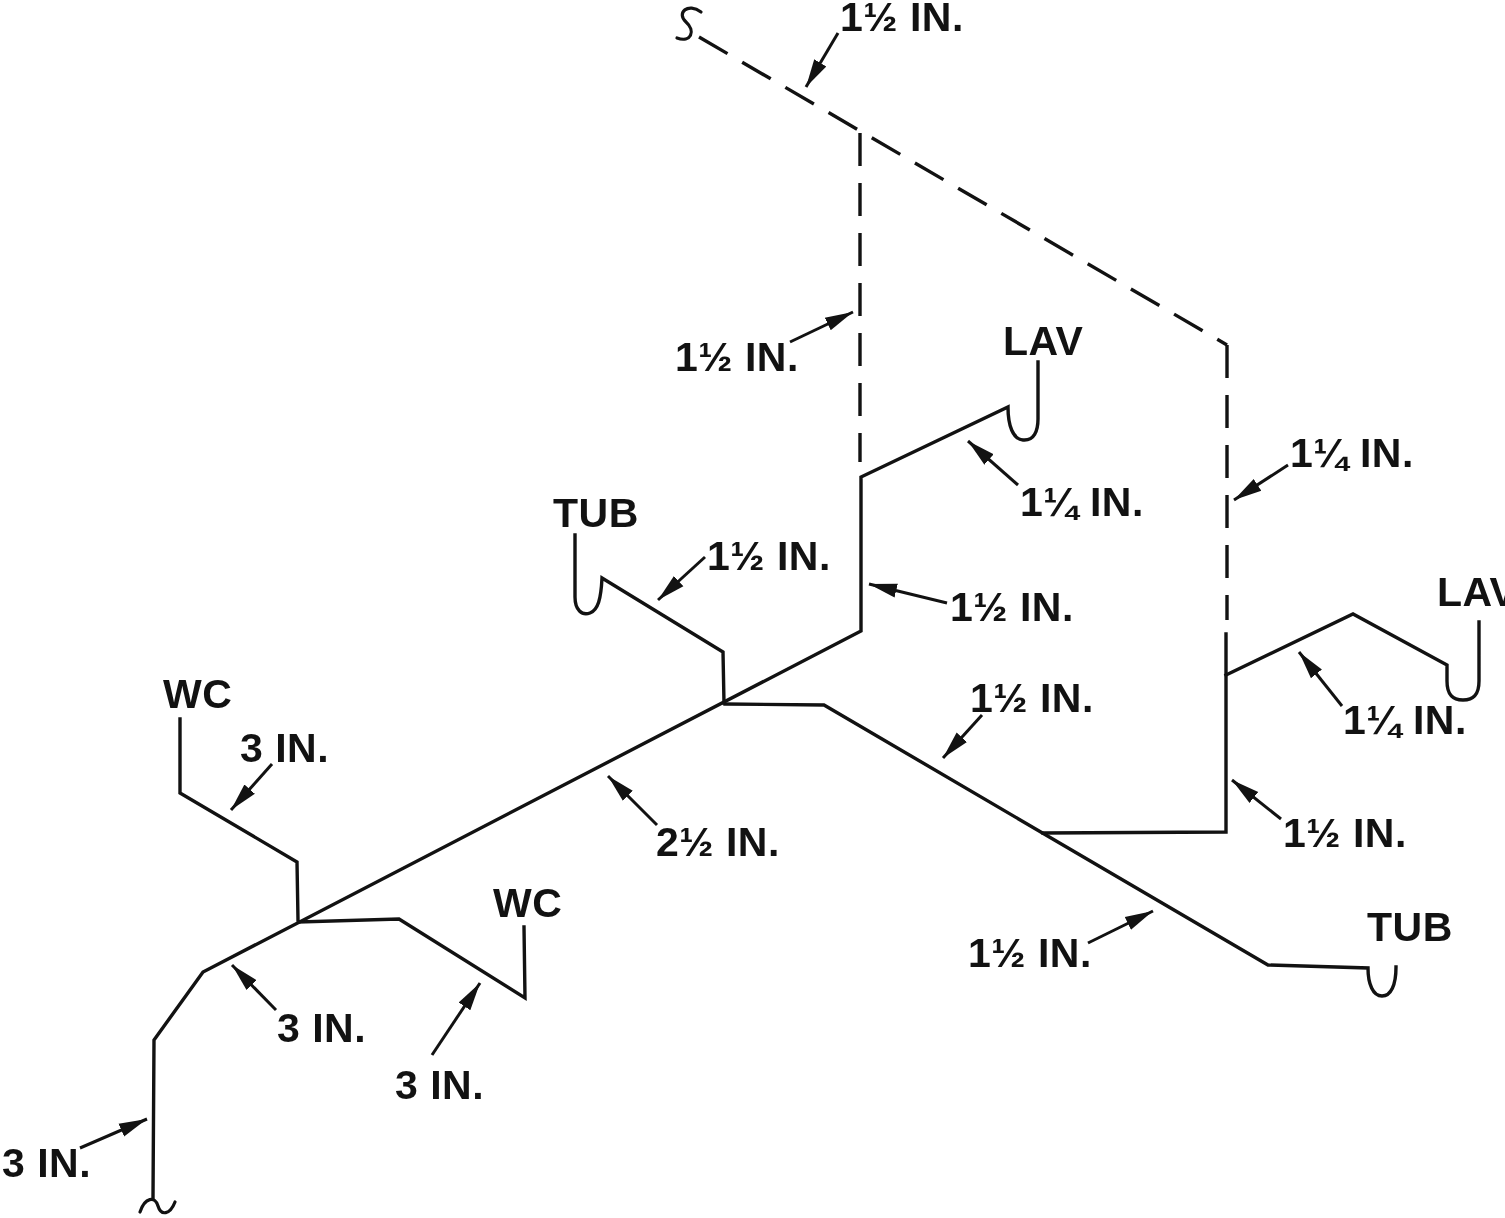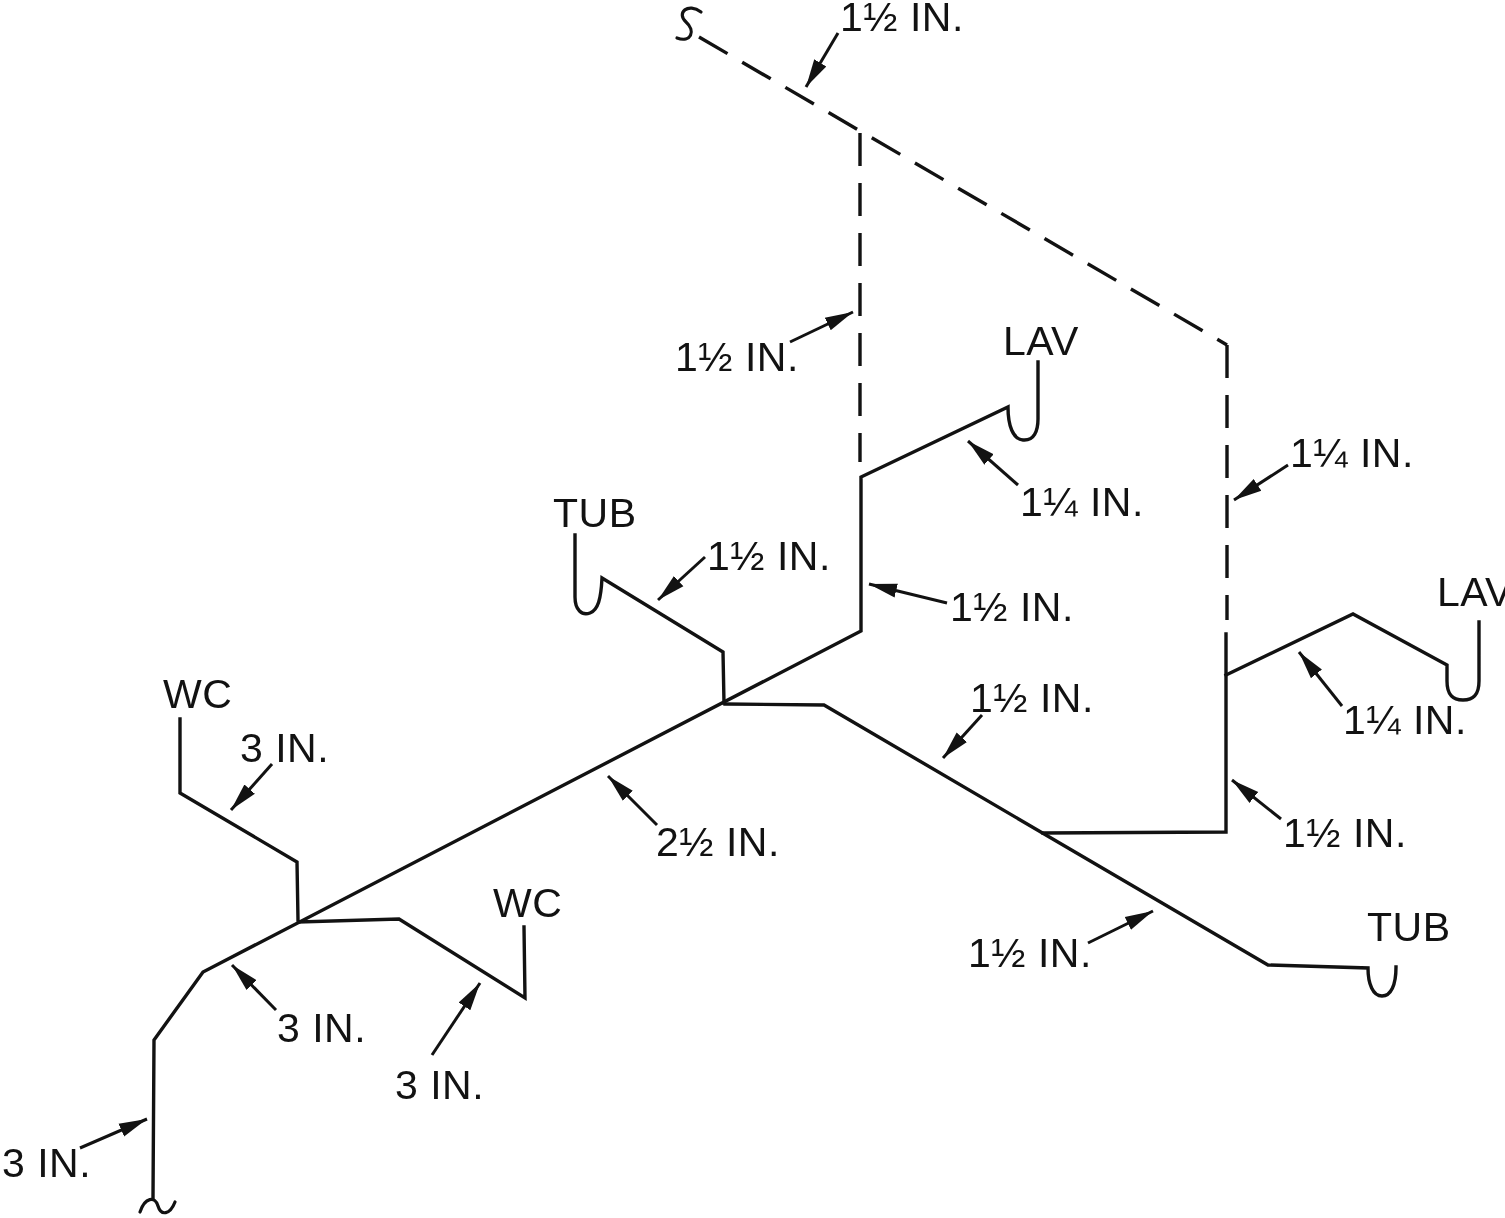--- a/index.html
+++ b/index.html
@@ -6,20 +6,21 @@
     margin: 0;
     padding: 0;
     background: #ffffff;
   }
   .stage {
     position: relative;
     width: 1505px;
     height: 1218px;
     background: #ffffff;
     overflow: hidden;
+    font-weight: bold;
   }
   svg {
     display: block;
   }
   .pipe {
     fill: none;
     stroke: #121212;
     stroke-width: 3.4;
     stroke-linecap: square;
     stroke-linejoin: miter;

